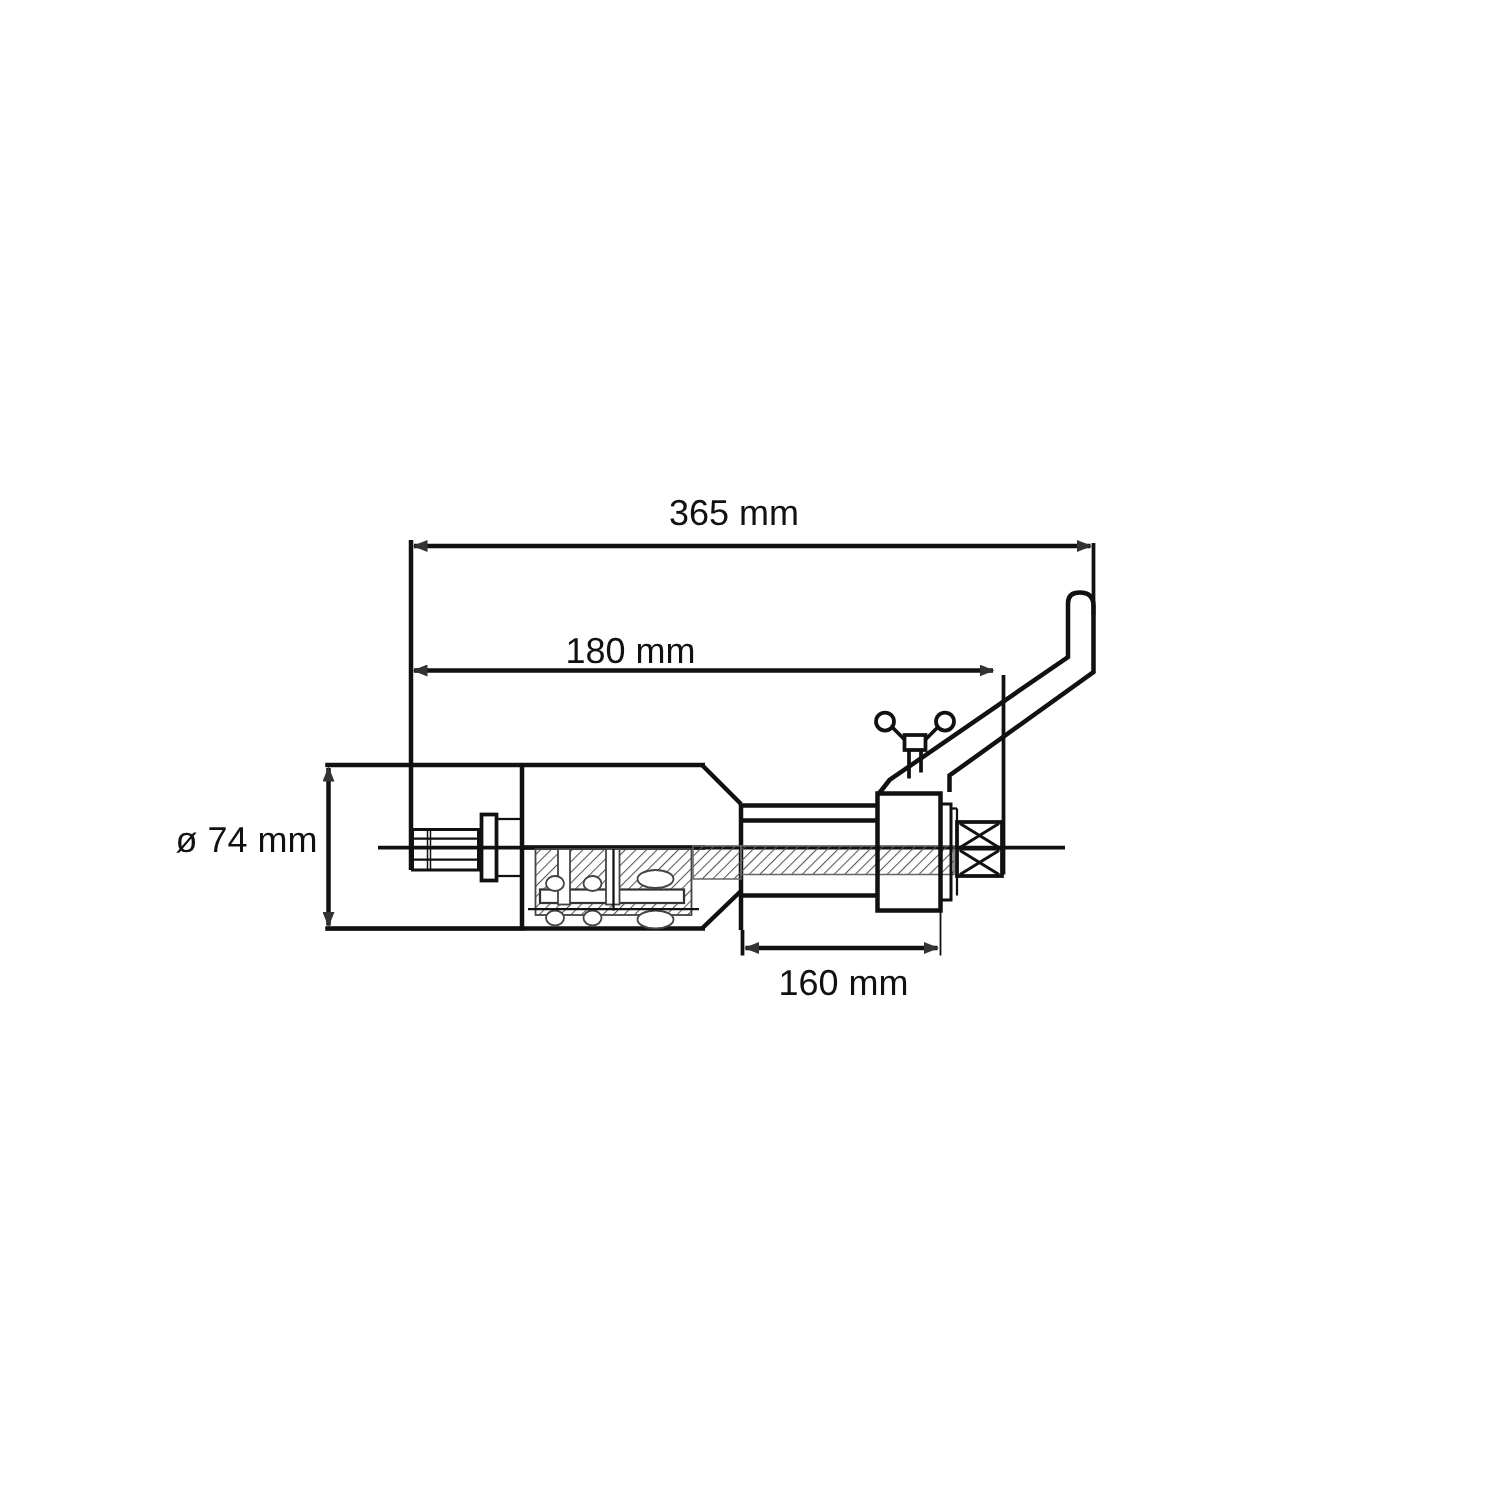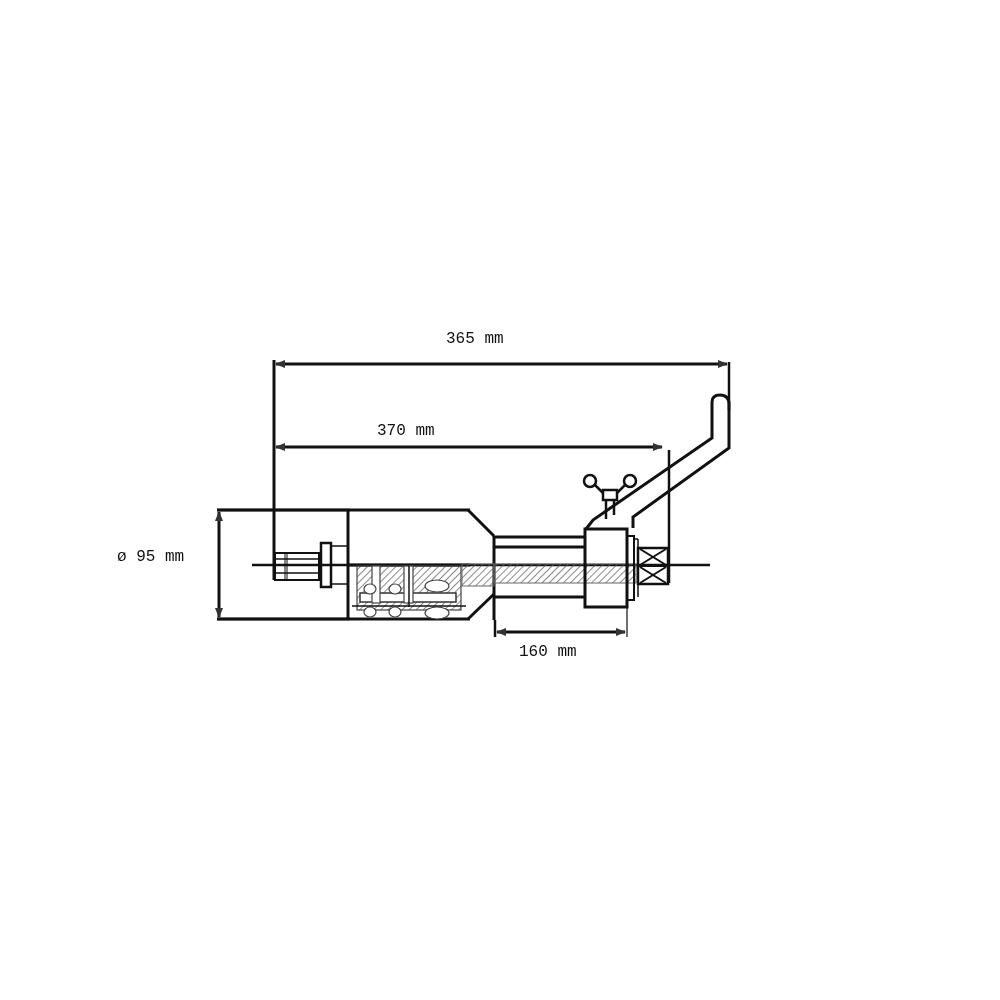--- a/index.html
+++ b/index.html
@@ -1,21 +1,21 @@
 <!DOCTYPE html>
 <html><head>
   <meta charset="utf-8">
   <style>
     html, body { margin: 0; padding: 0; background: #ffffff; }
     body { width: 1000px; height: 1000px; position: relative; overflow: hidden; }
     #canvas { position: absolute; left: 0; top: 0; width: 1000px; height: 1000px; }
     .dim-label {
       position: absolute;
-      font-family: Liberation Mono, monospace;
-      font-size: 16px;
+      font-family: Liberation Sans, sans-serif;
+      font-size: 24px;
       color: #111111;
       white-space: nowrap;
       line-height: 1;
     }
     #lbl-365 { left: 446px; top: 331px; }
     #lbl-320 { left: 377px; top: 423px; }
     #lbl-95  { left: 117px; top: 549px; }
     #lbl-110 { left: 519px; top: 644px; }
   </style>
 </head>
@@ -137,15 +137,15 @@
       <line x1="595" y1="485" x2="603" y2="493"></line>
       <line x1="625" y1="485" x2="617" y2="493"></line>
       <rect x="603" y="490" width="14" height="10" fill="#fff"></rect>
       <line x1="606" y1="500" x2="606" y2="519"></line>
       <line x1="614" y1="500" x2="614" y2="515"></line>
     </g>
   </g>
 </svg>
 
 <div class="dim-label" id="lbl-365">365 mm</div>
-<div class="dim-label" id="lbl-320">370 mm</div>
-<div class="dim-label" id="lbl-95">ø 95 mm</div>
+<div class="dim-label" id="lbl-320">180 mm</div>
+<div class="dim-label" id="lbl-95">ø 74 mm</div>
 <div class="dim-label" id="lbl-110">160 mm</div>
 
 </body></html>

